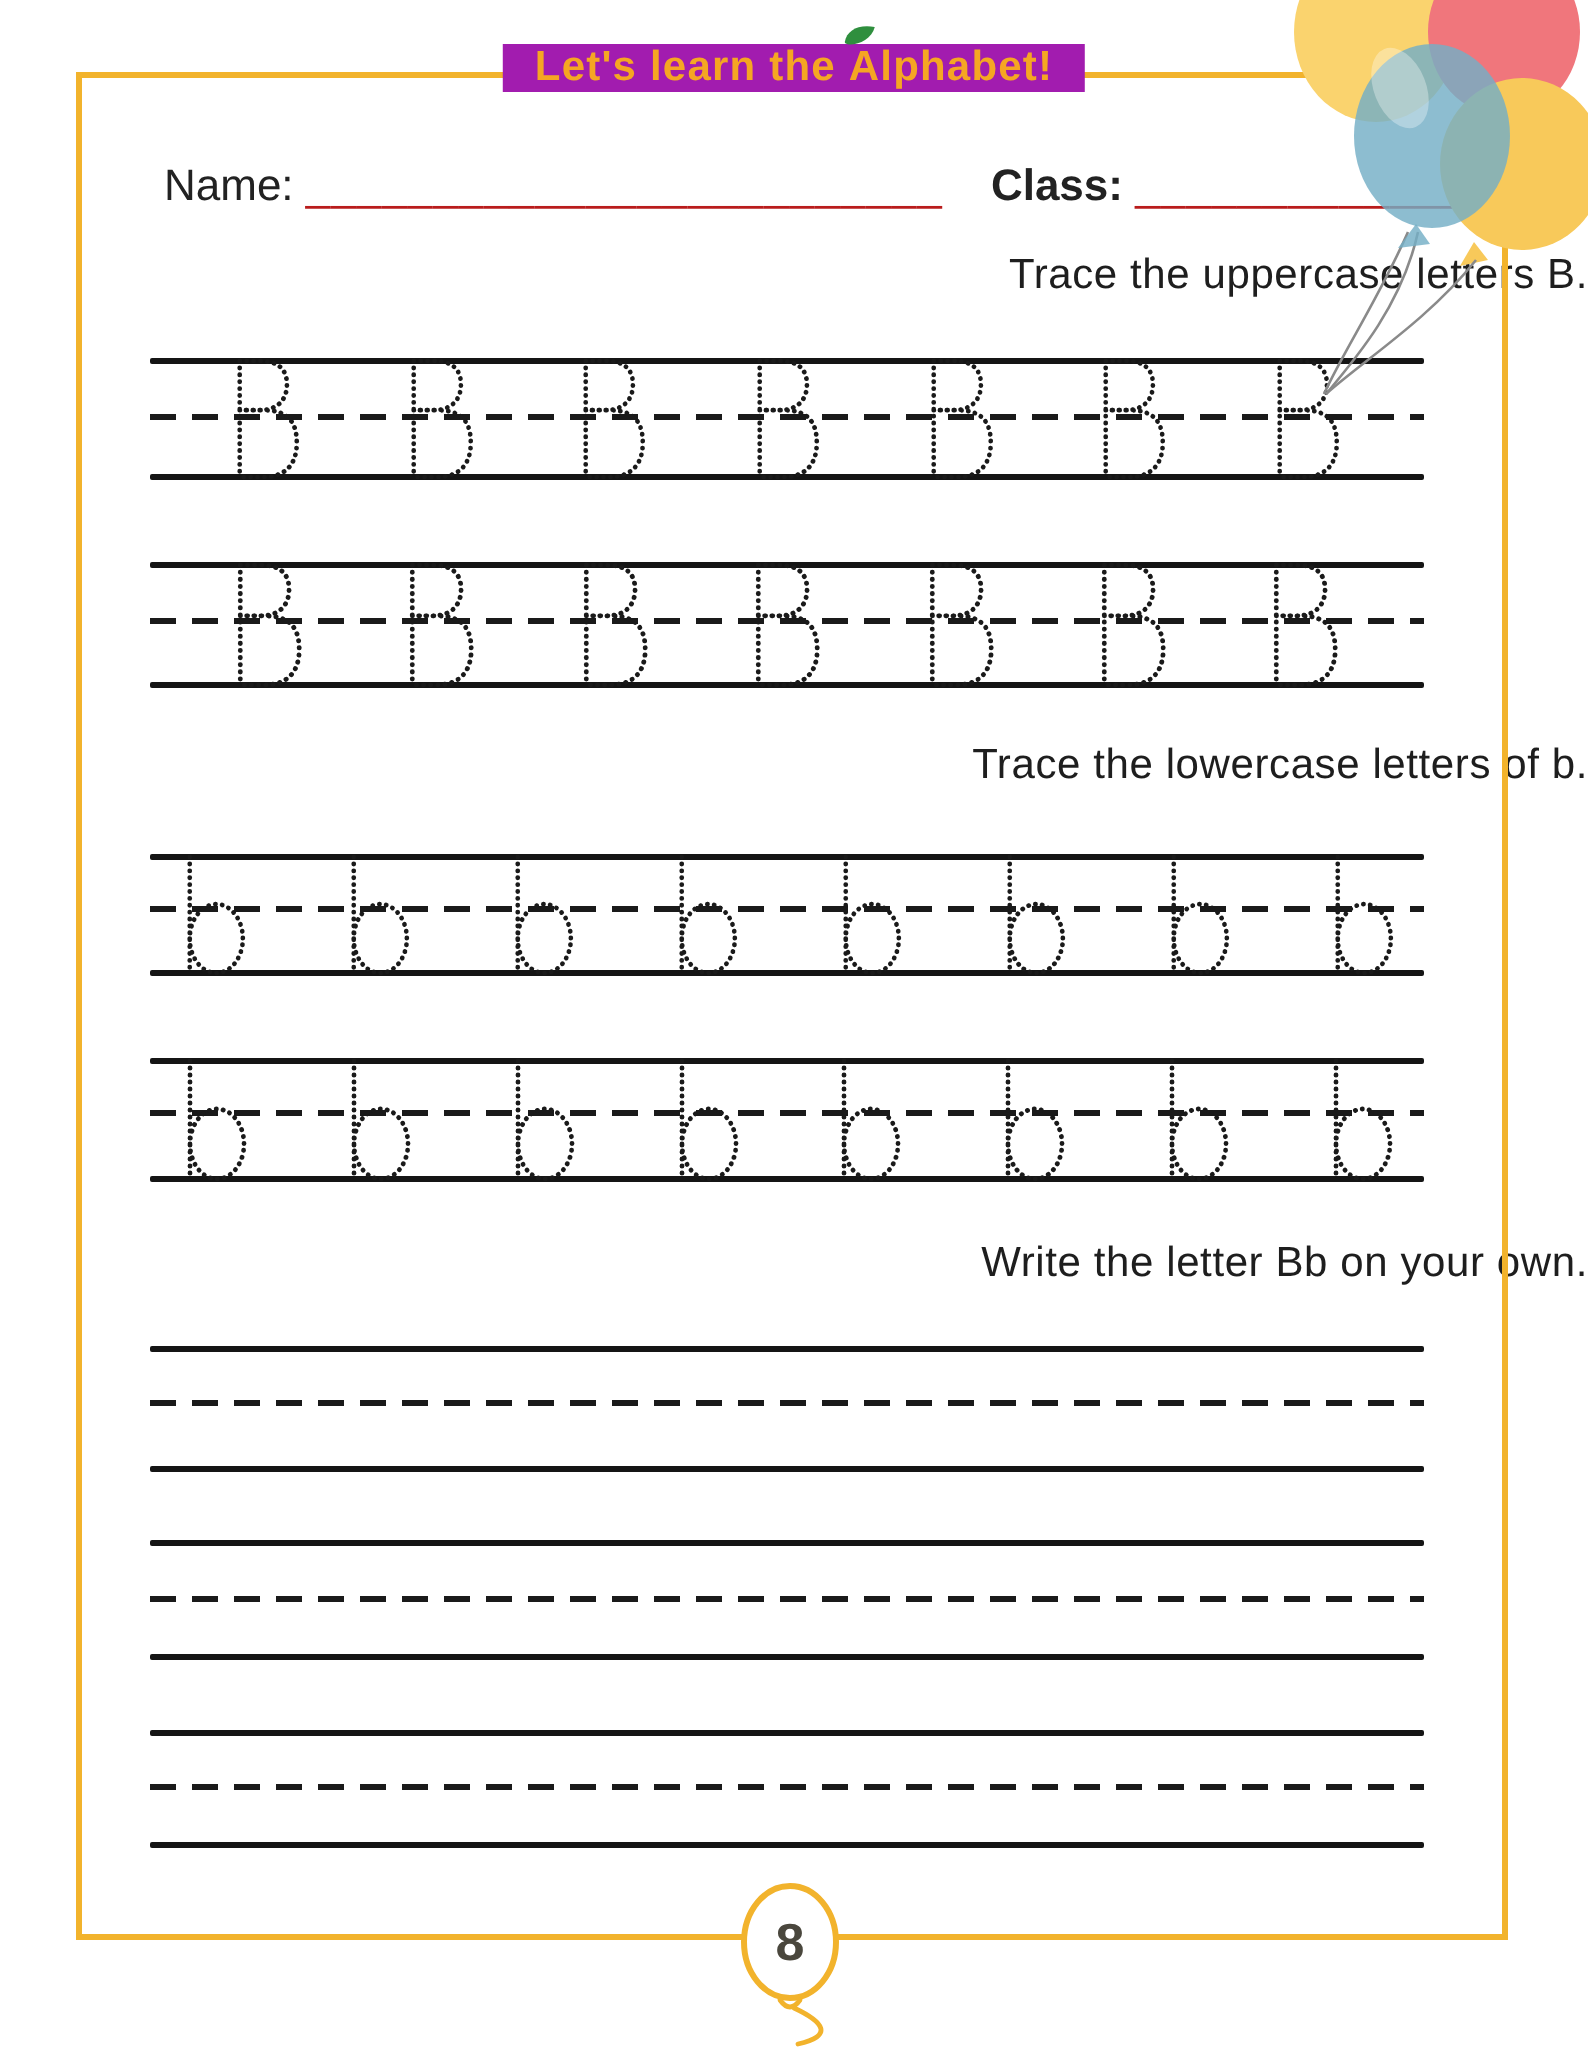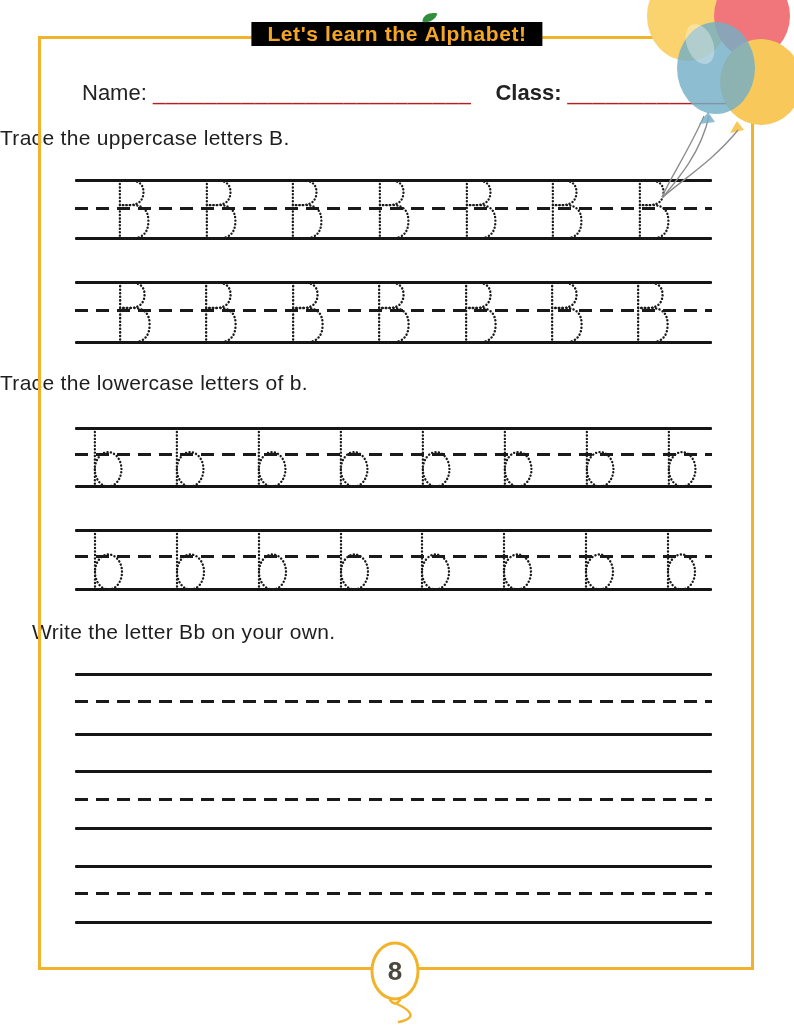--- a/index.html
+++ b/index.html
@@ -24,36 +24,36 @@
     color:#1e1e1e;
     overflow:hidden;
   }
   .frame{
     position:absolute;left:38px;top:36px;width:716px;height:934px;
     border:3px solid var(--border-gold);
     z-index:1;
   }
   .title-wrap{
     position:absolute;top:22px;left:50%;transform:translateX(-50%);
-    background:#000000;padding:0 16px;white-space:nowrap;
+    background:#a21caf;padding:0 16px;white-space:nowrap;
     z-index:2;
     font-size:21px;font-weight:700;letter-spacing:.6px;
     color:var(--accent-orange);
   }
   .accent-a{position:relative;display:inline-block;}
   .leaf{position:absolute;top:-10px;left:-3px;width:18px;height:12px;display:block;}
   .balloons{position:absolute;top:0;right:0;width:160px;height:215px;z-index:3;}
   .info-row{
     position:absolute;top:80px;left:82px;width:660px;
     font-size:22px;color:#222;white-space:nowrap;
   }
   .info-row .blank{letter-spacing:.5px;color:#b91c1c;}
   .info-row .class-label{margin-left:18px;font-weight:bold;}
   .instruction{
-    position:absolute;left:0;width:100%;text-align:left;
+    position:absolute;left:0;width:100%;text-align:right;
     font-size:21px;letter-spacing:.3px;color:#1e1e1e;
   }
   .instr-upper{top:126px;}
   .instr-lower{top:371px;}
   .instr-write{top:620px;padding-left:32px;}
   .trace-row,.write-group{
     position:absolute;left:75px;width:637px;
   }
   .rule-top,.rule-bottom{
     position:absolute;left:0;right:0;height:3px;background:#151515;border-radius:1px;

